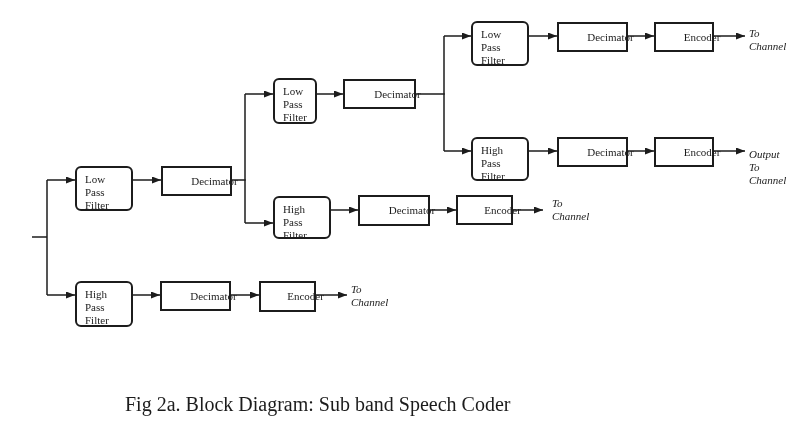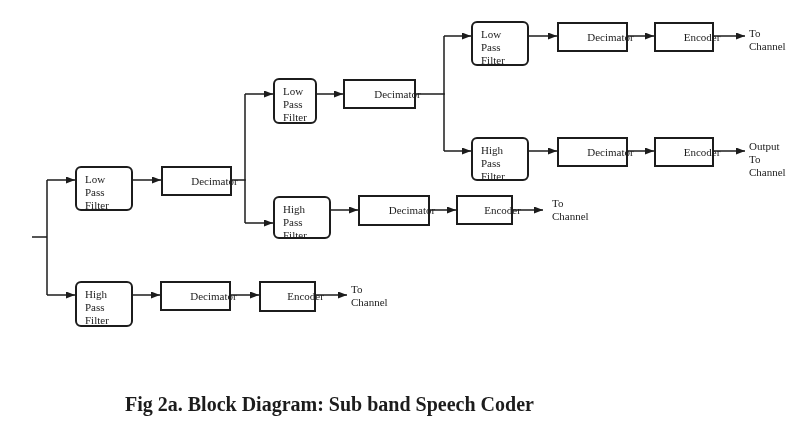--- a/index.html
+++ b/index.html
@@ -24,26 +24,26 @@
   }
   .node.filter{padding:5px 2px 0 8px;border-radius:6px;}
   .node.filter span{display:block;white-space:nowrap;}
   .node.proc{display:flex;align-items:center;justify-content:center;}
   .outlabel{
     position:absolute;
     font-size:11px;
     line-height:13px;
     color:#1c1c1c;
   }
-  .outlabel span{display:block;white-space:nowrap;}
+  .outlabel span{display:block;white-space:nowrap;font-style:italic;}
   #caption{
     position:absolute;
     left:125px;top:391px;
     font-size:20px;
-    font-weight:bold;
+    font-weight:normal;
     line-height:26px;
     white-space:nowrap;
     color:#1c1c1c;
   }
 </style>
 </head>
 <body>
 
 <div id="figure">
 
@@ -151,21 +151,21 @@
     <span>Decimator</span>
   </div>
   <div class="node proc" style="left:654px;top:137px;width:60px;height:30px">
     <span>Encoder</span>
   </div>
 
   <div class="outlabel" style="left:749px;top:27px">
     <span>To</span>
     <span>Channel</span>
   </div>
-  <div class="outlabel" style="left:749px;top:140px">
+  <div class="outlabel" style="left:749px;top:148px">
     <span>Output</span>
     <span>To</span>
     <span>Channel</span>
   </div>
   <div class="outlabel" style="left:552px;top:197px">
     <span>To</span>
     <span>Channel</span>
   </div>
   <div class="outlabel" style="left:351px;top:283px">
     <span>To</span>

